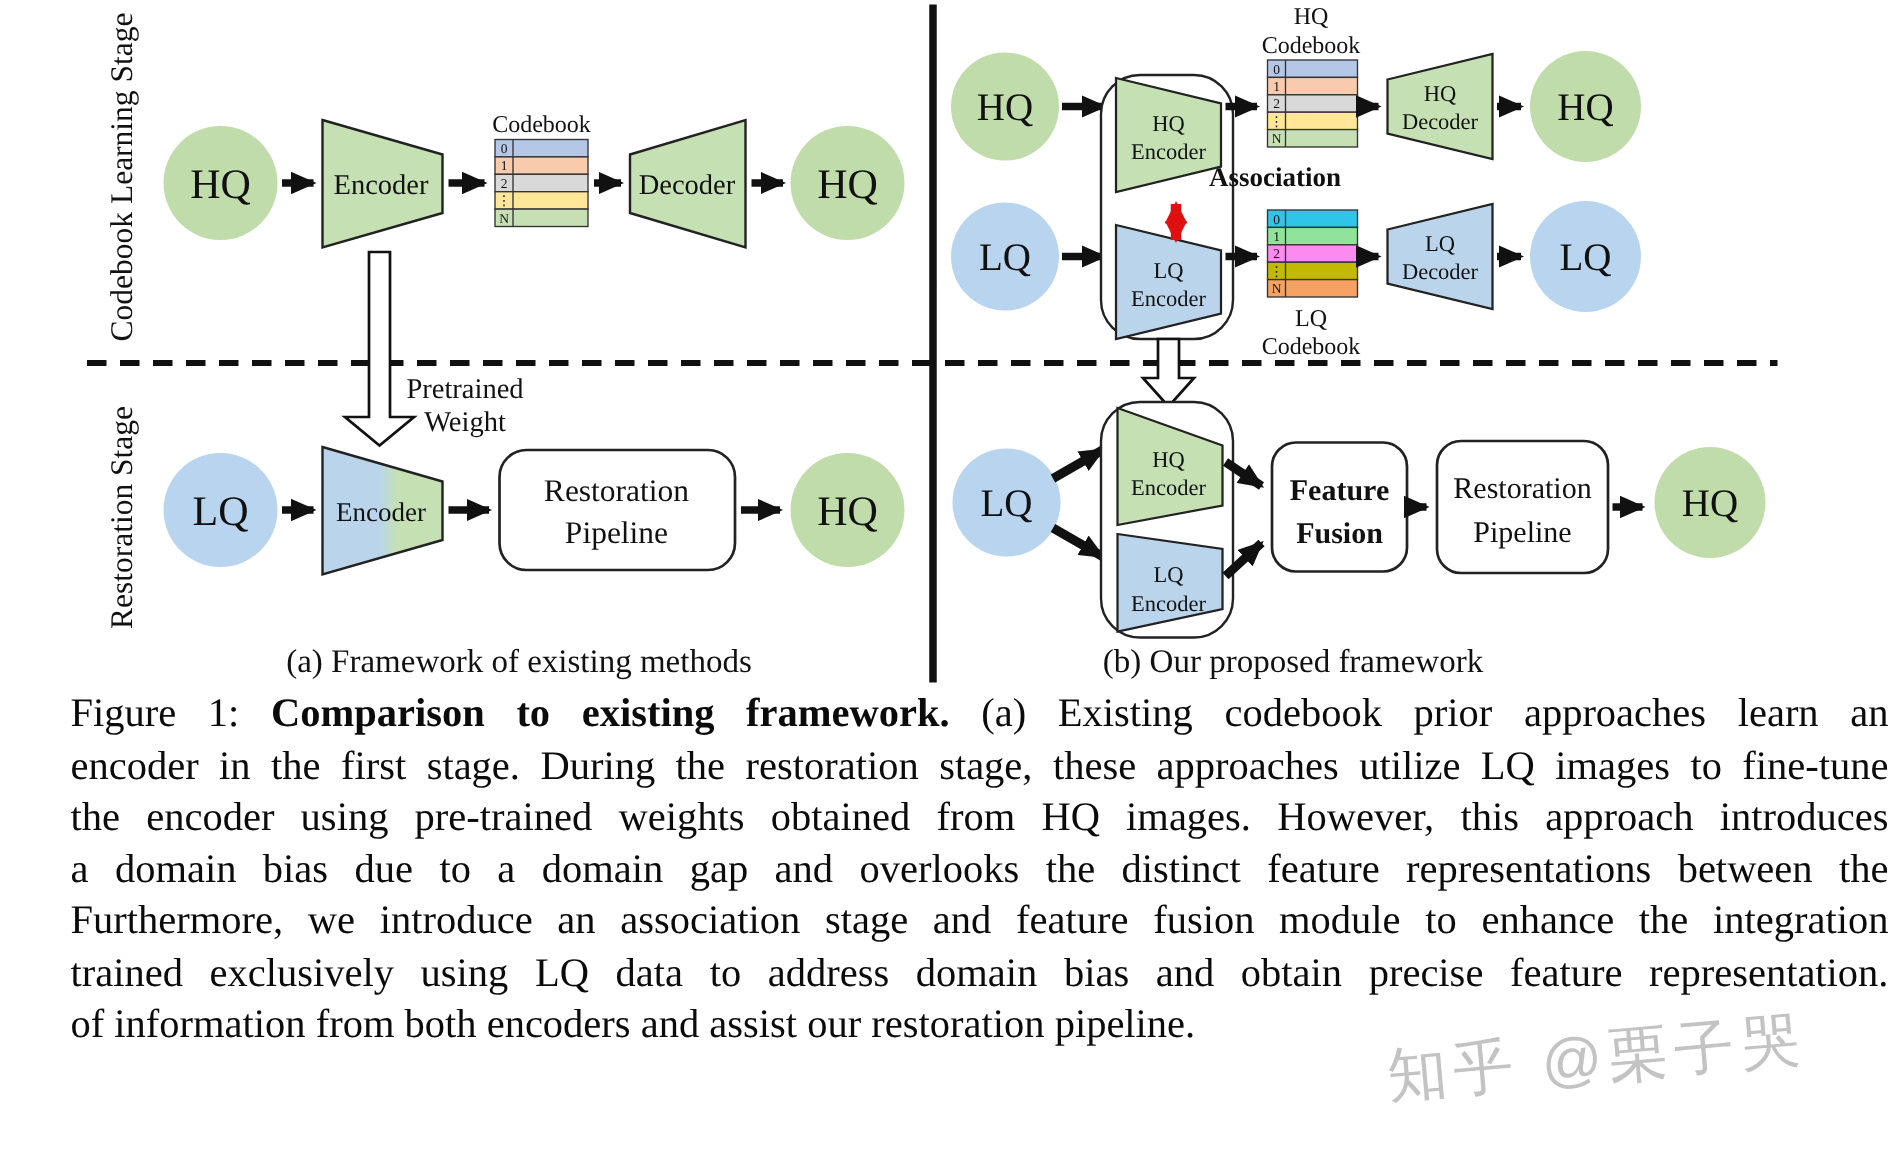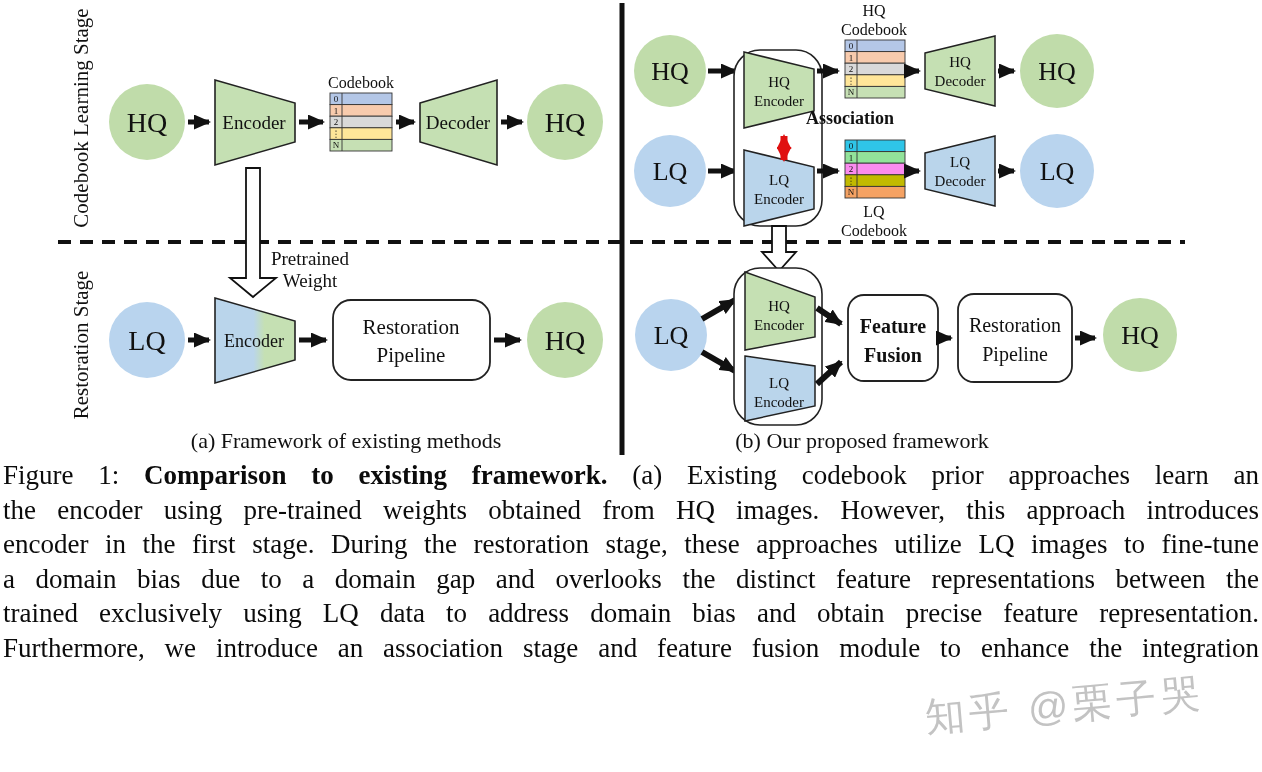--- a/index.html
+++ b/index.html
@@ -3,21 +3,21 @@
 <meta charset="utf-8">
 <style>
   html,body{margin:0;padding:0;background:#fff;}
   body{width:1262px;height:772px;position:relative;overflow:hidden;
        font-family:"Liberation Serif",serif;}
   #diagram{position:absolute;left:0;top:0;}
   svg text{font-family:"Liberation Serif",serif;fill:#111;}
   #caption{position:absolute;left:3px;top:458px;width:1256px;z-index:2;
            font-size:27px;color:#0b0b0b;}
   .cl{height:34.5px;line-height:34.5px;white-space:nowrap;
-      text-align:justify;text-align-last:justify;}
+      text-align:justify;text-align-last:justify;margin-left:44px;}
   .cl.last{text-align-last:left;}
   .cl b{font-weight:bold;}
   #watermark{position:absolute;left:925px;top:690px;width:345px;z-index:1;
              font-family:"Liberation Sans",sans-serif;font-size:40px;
              color:#bdbdbd;opacity:.9;letter-spacing:4px;
              transform:rotate(-5deg);transform-origin:left center;}
 </style>
 </head>
 <body>
 
@@ -189,18 +189,19 @@
   <line x1="1075" y1="338" x2="1095" y2="338" stroke="#111" stroke-width="5" marker-end="url(#mh)"></line>
   <circle cx="1140" cy="335" r="37" fill="#c0dcaa"></circle>
   <text x="1140" y="344" text-anchor="middle" font-size="26">HQ</text>
   <text x="862" y="448" text-anchor="middle" font-size="22">(b) Our proposed framework</text>
 </svg>
 
 <div id="watermark">知乎 @栗子哭</div>
 
 <div id="caption">
   <div class="cl"><span>Figure 1: </span><b>Comparison to existing framework.</b><span> (a) Existing codebook prior approaches learn an</span></div>
+  <div class="cl">encoder in the first stage. During the restoration stage, these approaches utilize LQ images to fine-tune</div>
   <div class="cl">the encoder using pre-trained weights obtained from HQ images. However, this approach introduces</div>
-  <div class="cl">encoder in the first stage. During the restoration stage, these approaches utilize LQ images to fine-tune</div>
   <div class="cl">a domain bias due to a domain gap and overlooks the distinct feature representations between the</div>
+  <div class="cl">Furthermore, we introduce an association stage and feature fusion module to enhance the integration</div>
   <div class="cl">trained exclusively using LQ data to address domain bias and obtain precise feature representation.</div>
-  <div class="cl">Furthermore, we introduce an association stage and feature fusion module to enhance the integration</div>
+  <div class="cl last">of information from both encoders and assist our restoration pipeline.</div>
 </div>
 
 </body></html>

